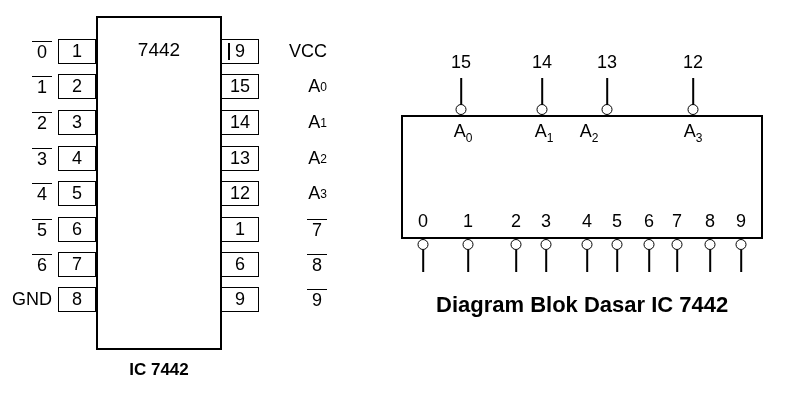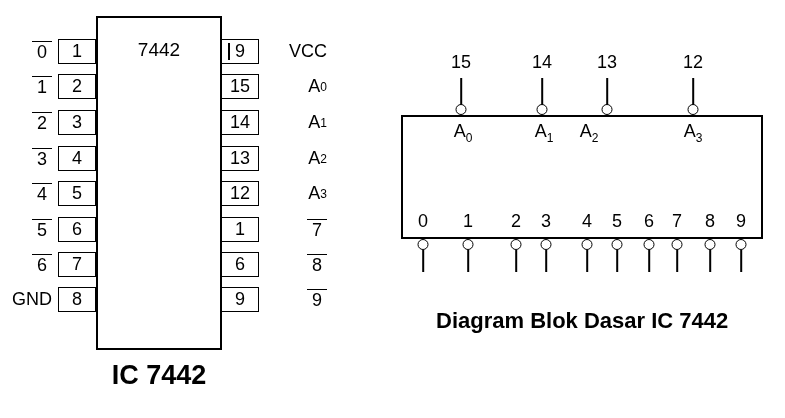--- a/index.html
+++ b/index.html
@@ -55,27 +55,27 @@
   }
   sub { font-size: 12px; }
   .caret {
     position: absolute;
     left: 228px; top: 43px;
     width: 1.5px; height: 17px;
     background: #000;
   }
   .caption {
     position: absolute;
-    font-size: 27px;
+    font-size: 17px;
     font-weight: 600;
     white-space: nowrap;
     letter-spacing: 0px;
   }
   .cap-left { left: 96px; width: 126px; top: 360px; text-align: center; }
-  .cap-right { left: 436px; top: 308px; font-size: 22px; }
+  .cap-right { left: 436px; top: 292px; font-size: 22px; }
   
   .block-box {
     position: absolute;
     left: 401px; top: 115px;
     width: 362px; height: 124px;
     border: 2px solid #000;
     box-sizing: border-box;
     background: #fff;
   }
   .bd-num, .bd-onum, .bd-albl {

